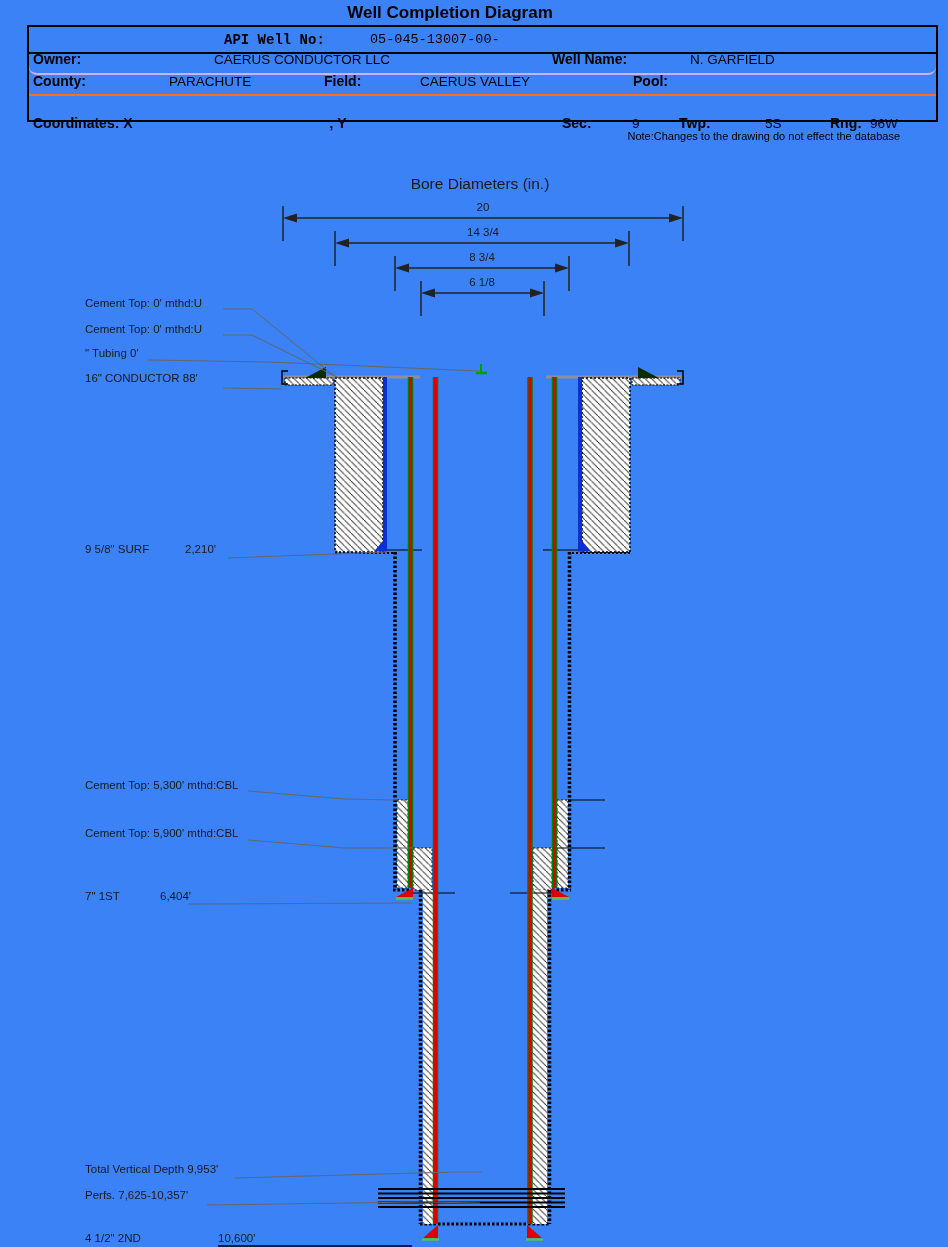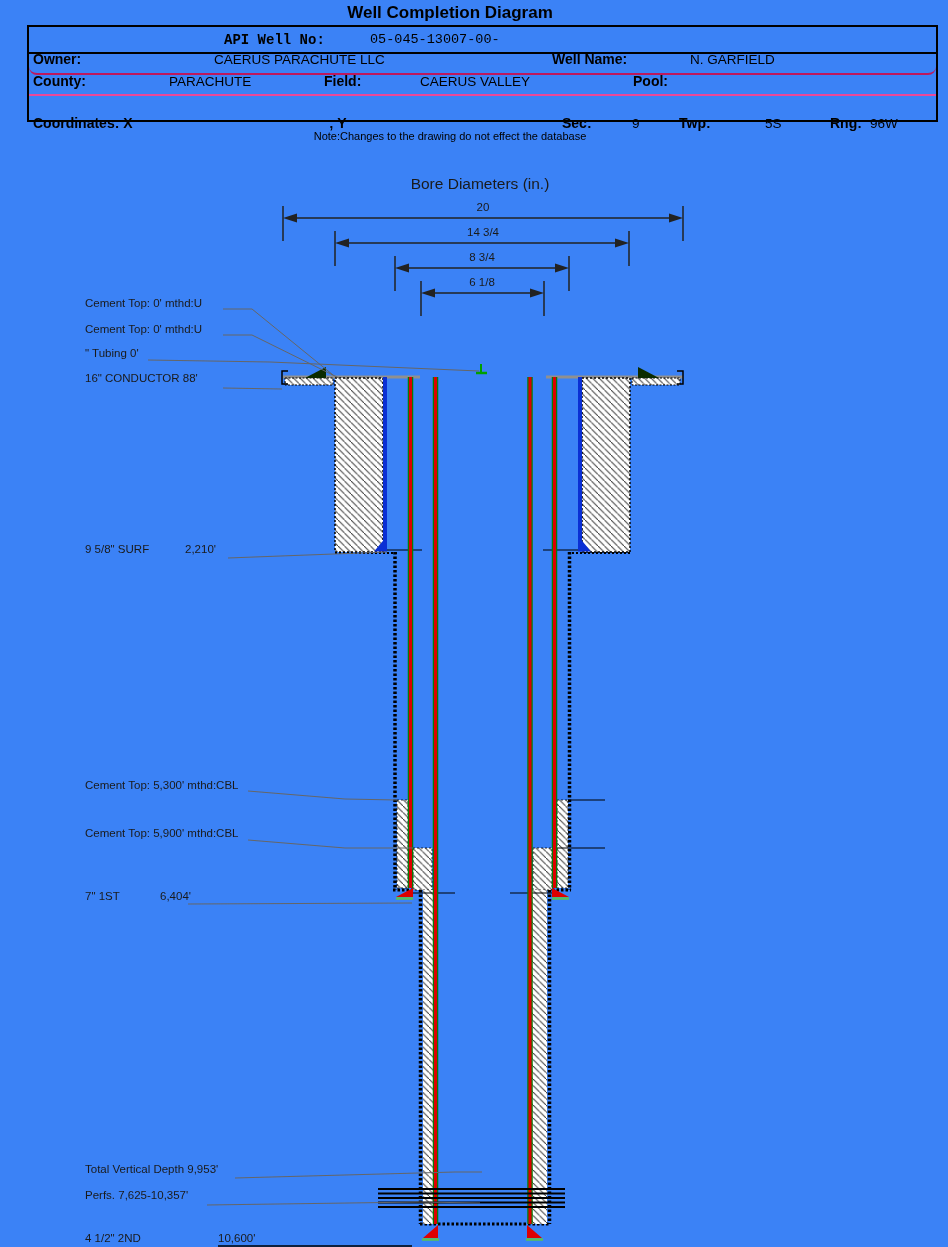--- a/index.html
+++ b/index.html
@@ -4,46 +4,46 @@
 <style>
   html,body{margin:0;padding:0;background:#ffffff;}
   .page{position:relative;width:948px;height:1247px;background:#3b82f6;overflow:hidden;
         font-family:"Liberation Sans", sans-serif;color:#000;}
   .title{position:absolute;top:3px;left:0;width:900px;text-align:center;
          font-size:17px;font-weight:bold;}
   .hdr-table{position:absolute;top:25px;left:27px;width:911px;height:97px;
              border:2px solid #000;box-sizing:border-box;font-size:13.5px;}
   .hdr-row{position:absolute;left:0;width:100%;}
   .hdr-row.r1{top:3px;height:24px;border-bottom:2px solid #000;box-sizing:border-box;font-family:Liberation Mono, monospace;}
-  .hdr-row.r2{top:24px;height:24px;border-bottom:2px solid #be185d;box-sizing:border-box;border-radius:8px;}
-  .hdr-row.r3{top:44px;height:25px;border-bottom:2px solid #ec4899;box-sizing:border-box;}
+  .hdr-row.r2{top:24px;height:24px;border-bottom:2px solid #c4b5fd;box-sizing:border-box;border-radius:8px;}
+  .hdr-row.r3{top:44px;height:25px;border-bottom:2px solid #f97316;box-sizing:border-box;}
   .hdr-row.r4{top:69px;height:24px;margin-top:17px;}
   .cell{position:absolute;top:2px;white-space:nowrap;}
   .b{font-weight:bold;font-size:14px;}
-  .note{position:absolute;top:130px;left:0;width:900px;text-align:center;font-size:11px;}
+  .note{position:absolute;top:130px;left:0;width:900px;text-align:right;font-size:11px;}
   svg text{font-family:"Liberation Sans", sans-serif;}
   .anno{font-size:11.5px;fill:#1a1a1a;}
   .dim-label{font-size:11.5px;fill:#1a1a1a;text-anchor:middle;}
   .bore-title{font-size:15.5px;fill:#1a1a1a;text-anchor:middle;}
 </style>
 </head>
 <body>
 
 <div class="page">
 
   <div class="title">Well Completion Diagram</div>
 
   <div class="hdr-table">
     <div class="hdr-row r1">
       <span class="cell b" style="left:195px">API Well No:</span>
       <span class="cell" style="left:341px">05-045-13007-00-</span>
     </div>
     <div class="hdr-row r2">
       <span class="cell b" style="left:4px;top:0">Owner:</span>
-      <span class="cell" style="left:185px;top:1px">CAERUS PARACHUTE LLC</span>
+      <span class="cell" style="left:185px;top:1px">CAERUS CONDUCTOR LLC</span>
       <span class="cell b" style="left:523px;top:0">Well Name:</span>
       <span class="cell" style="left:661px;top:1px">N. GARFIELD</span>
     </div>
     <div class="hdr-row r3">
       <span class="cell b" style="left:4px">County:</span>
       <span class="cell" style="left:140px;top:3px">PARACHUTE</span>
       <span class="cell b" style="left:295px">Field:</span>
       <span class="cell" style="left:391px;top:3px">CAERUS VALLEY</span>
       <span class="cell b" style="left:604px">Pool:</span>
       <span class="cell" style="left:640px;top:3px"></span>

